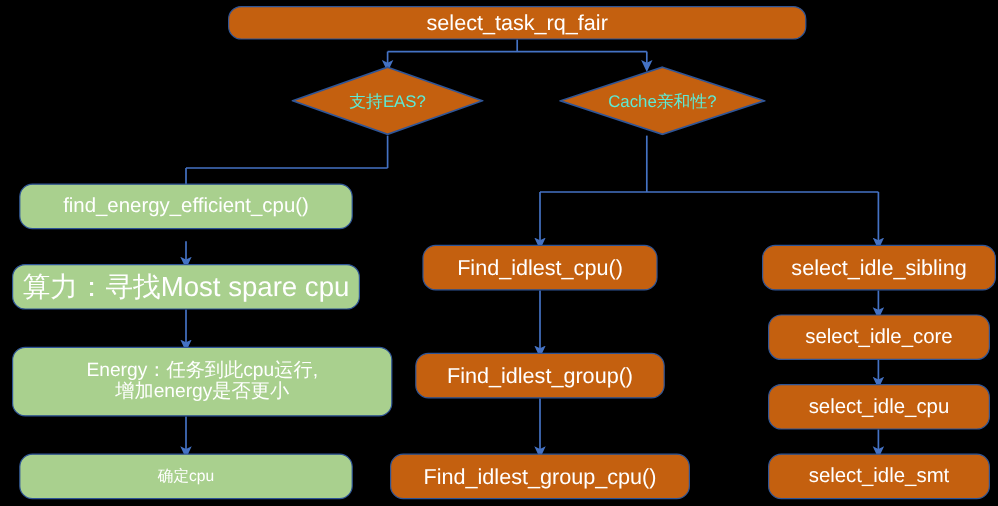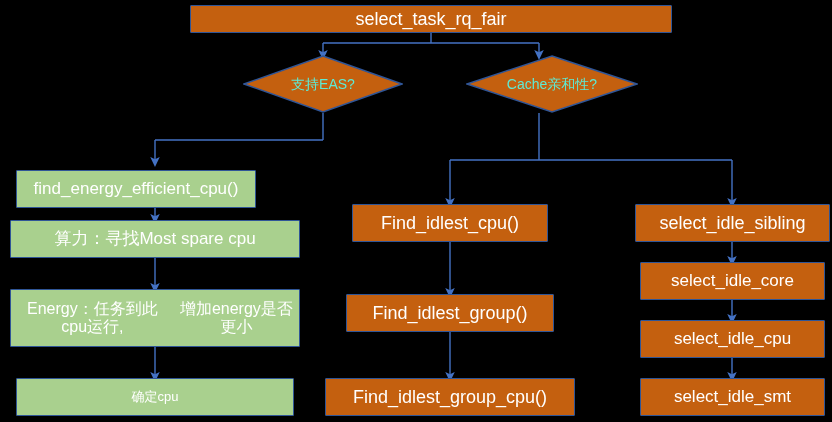--- a/index.html
+++ b/index.html
@@ -26,21 +26,21 @@
     pointer-events: none;
   }
   .node {
     position: absolute;
     box-sizing: border-box;
     display: flex;
     align-items: center;
     justify-content: center;
     text-align: center;
     color: #ffffff;
-    border-radius: 1px;
+    border-radius: 11px;
     border: 1.5px solid #2f5597;
     line-height: 1.15;
     z-index: 2;
   }
   .node.orange { background: #c4600f; }
   .node.green  { background: #a9d08e; }
   .node .lbl { display: block; padding: 0 6px; }
   .node .lbl2 { display: block; padding: 0 6px; }
 
   .diamond {
@@ -125,29 +125,29 @@
   <div class="diamond" style="left:466px; top:55px; width:172px; height:58px;">
     <svg class="shape" viewBox="0 0 172 58" preserveAspectRatio="none" xmlns="http://www.w3.org/2000/svg">
       <polygon points="86,1 171,29 86,57 1,29" fill="#c4600f" stroke="#2f5597" stroke-width="1.4"></polygon>
     </svg>
     <div class="dlabel" style="font-size:14px;">
       <span>Cache</span>
       <span>亲和性?</span>
     </div>
   </div>
 
-  <div class="node green" style="left:16px; top:170px; width:240px; height:38px; font-size:17px;">
+  <div class="node green" style="left:16px; top:153px; width:278px; height:38px; font-size:17px;">
     <span class="lbl">find_energy_efficient_cpu()</span>
   </div>
 
-  <div class="node green" style="left:10px; top:220px; width:290px; height:38px; font-size:17px;">
+  <div class="node green" style="left:10px; top:220px; width:290px; height:38px; font-size:23px;">
     <span class="lbl">算力：寻找Most spare cpu</span>
   </div>
 
-  <div class="node green" style="left:10px; top:289px; width:290px; height:58px; font-size:16px; ">
+  <div class="node green" style="left:10px; top:289px; width:317px; height:58px; font-size:16px; flex-direction:column;">
     <span class="lbl">Energy：任务到此cpu运行,</span>
     <span class="lbl2">增加energy是否更小</span>
   </div>
 
   <div class="node green" style="left:16px; top:378px; width:278px; height:38px; font-size:13px;">
     <span class="lbl">确定cpu</span>
   </div>
 
   <div class="node orange" style="left:352px; top:204px; width:196px; height:38px; font-size:18px;align-items:center;">
     <span class="lbl">Find_idlest_cpu()</span>

